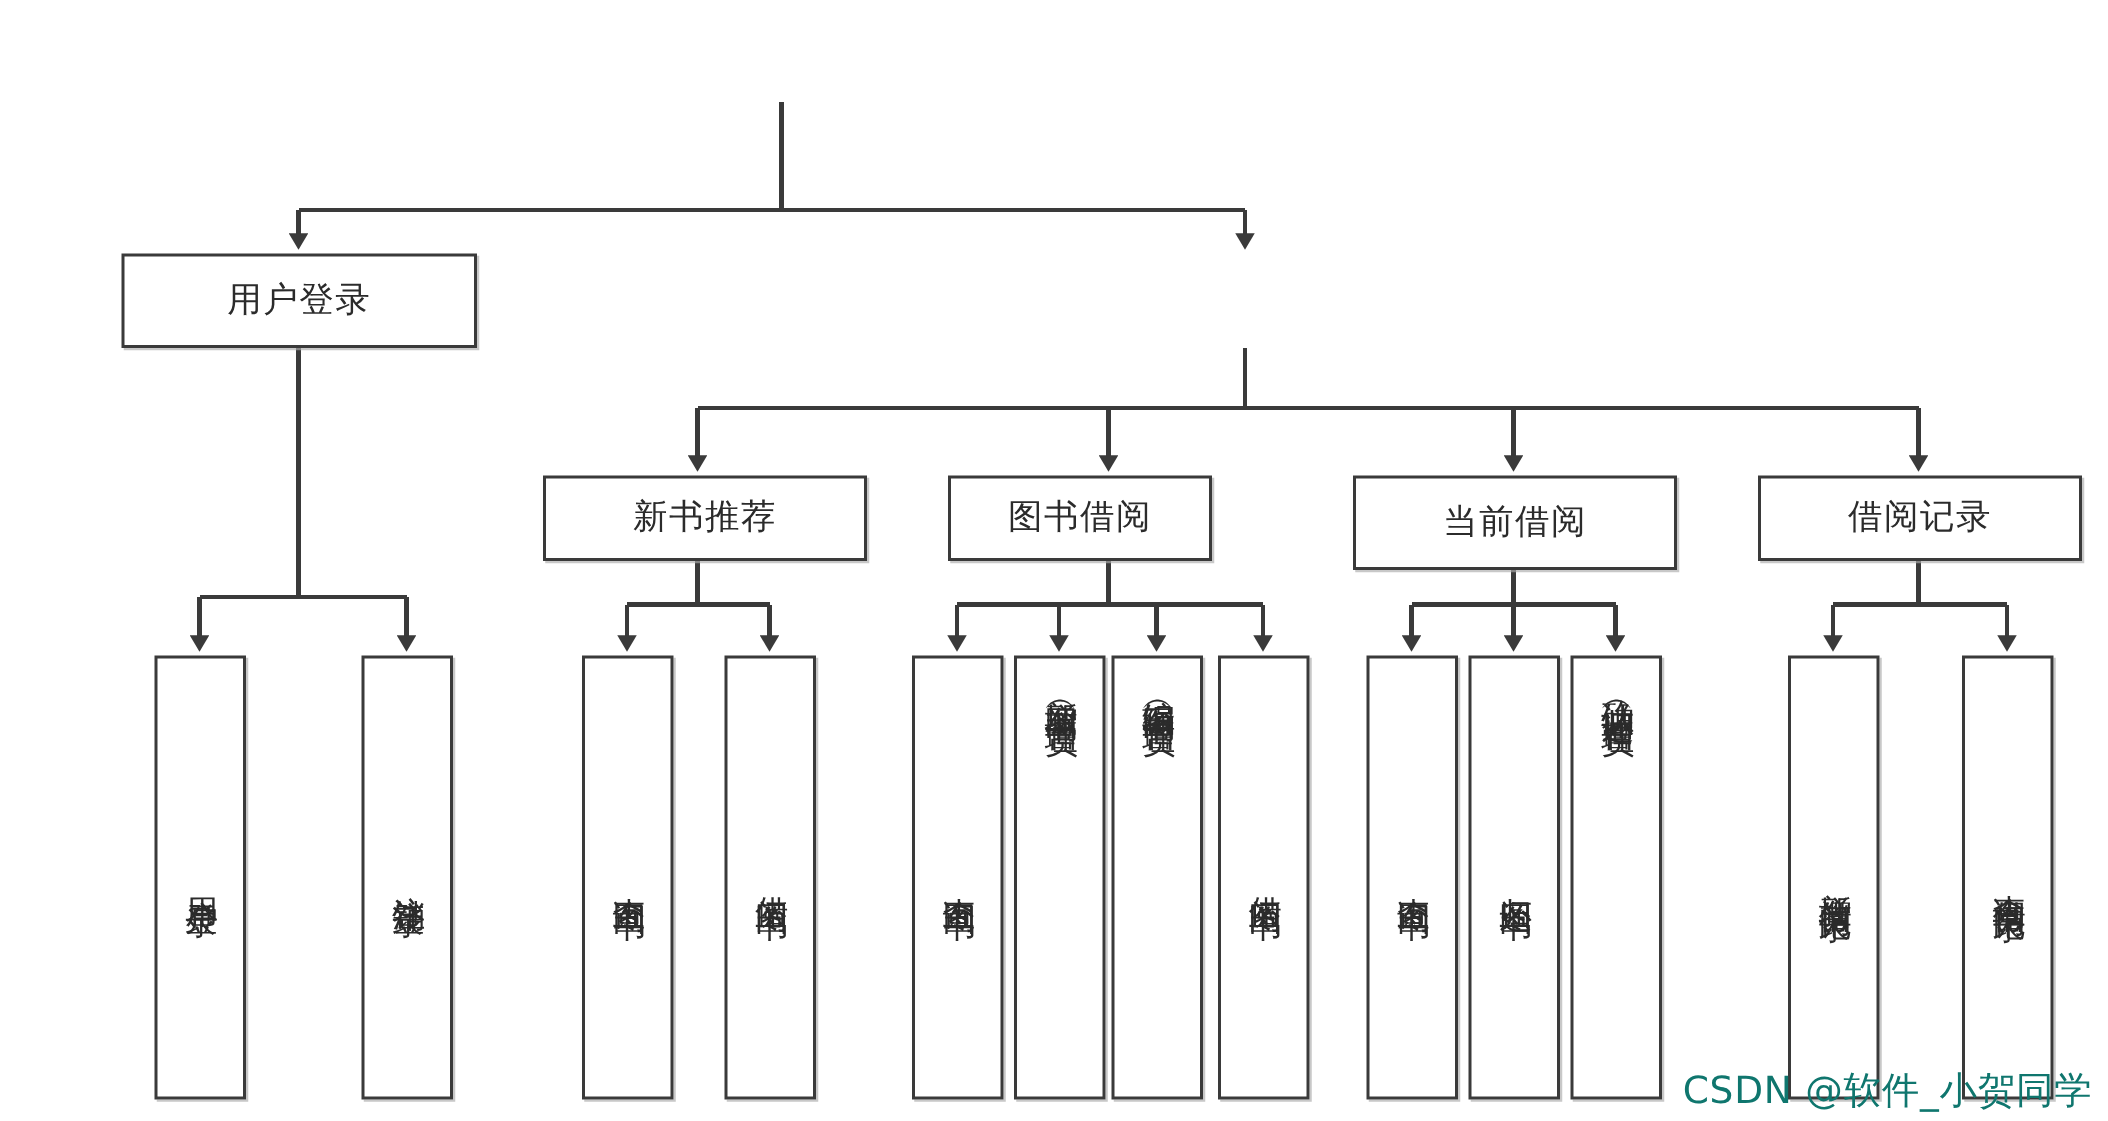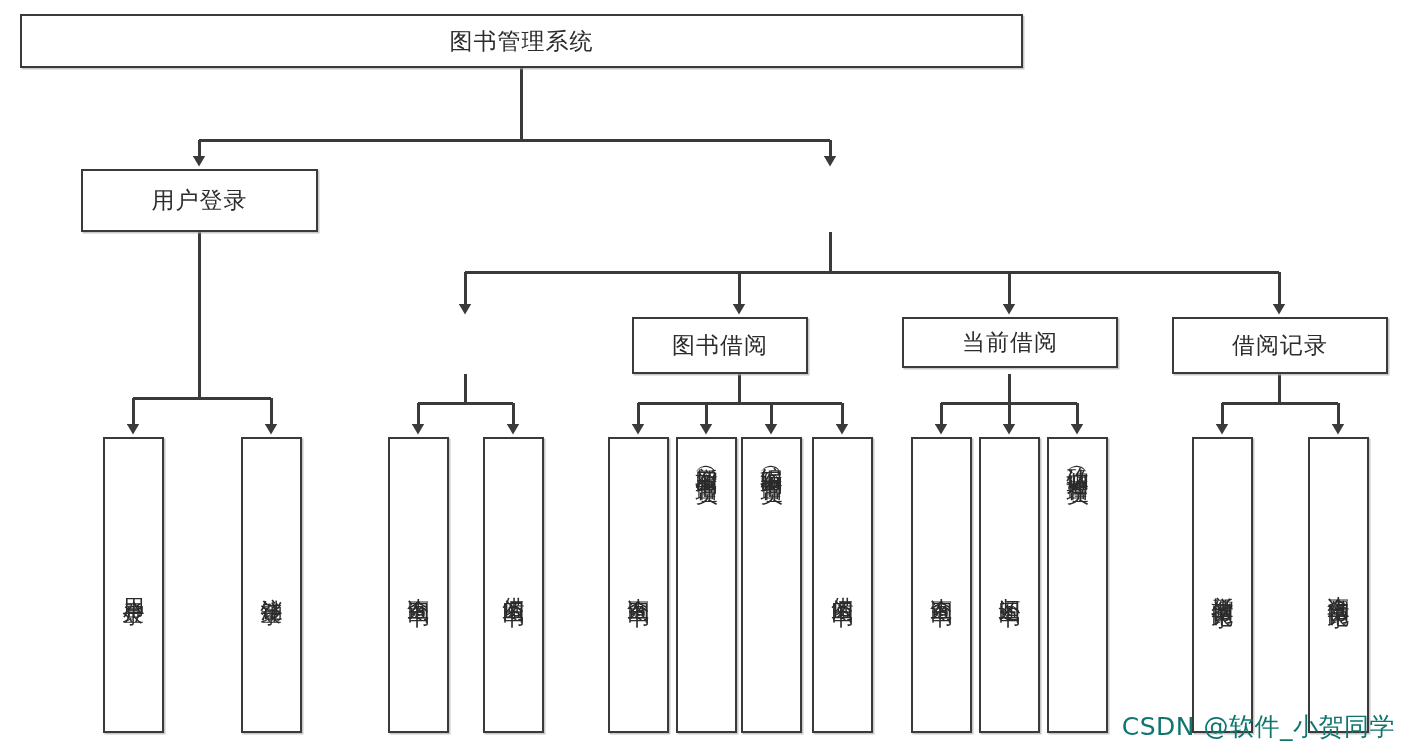--- a/index.html
+++ b/index.html
@@ -120,35 +120,35 @@
       <path d="M1009,403 L1009,425" marker-end="url(#arrow)"></path>
       <path d="M1077,403 L1077,425" marker-end="url(#arrow)"></path>
 
       <path d="M1279,374 L1279,403"></path>
       <path d="M1222,403 L1338,403"></path>
       <path d="M1222,403 L1222,425" marker-end="url(#arrow)"></path>
       <path d="M1338,403 L1338,425" marker-end="url(#arrow)"></path>
     </g>
   </svg>
 
-  <div class="node horiz" style="left:20px; top:14px; width:1003px; height:54px;">
-    <span class="label">图书管理系统</span>
-  </div>
 
   <div class="node horiz" style="left:81px; top:169px; width:237px; height:63px;">
     <span class="label">用户登录</span>
   </div>
 
 
+  <div class="node horiz" style="left:362px; top:317px; width:216px; height:57px;">
+    <span class="label">新书推荐</span>
+  </div>
 
   <div class="node horiz" style="left:632px; top:317px; width:176px; height:57px;">
     <span class="label">图书借阅</span>
   </div>
 
-  <div class="node horiz" style="left:902px; top:317px; width:216px; height:51px;">
+  <div class="node horiz" style="left:902px; top:317px; width:216px; height:63px;">
     <span class="label">当前借阅</span>
   </div>
 
   <div class="node horiz" style="left:1172px; top:317px; width:216px; height:57px;">
     <span class="label">借阅记录</span>
   </div>
 
   <div class="node vert centered" style="left:103px; top:437px; width:61px; height:296px;">
     <span class="label">用户登录</span>
   </div>

